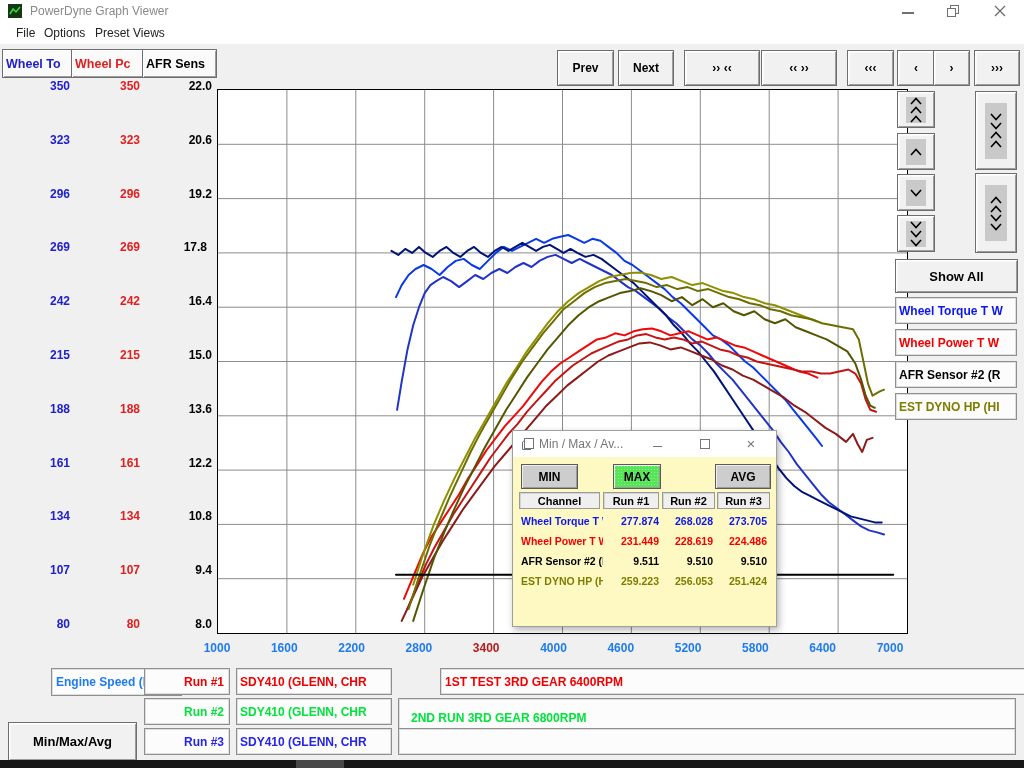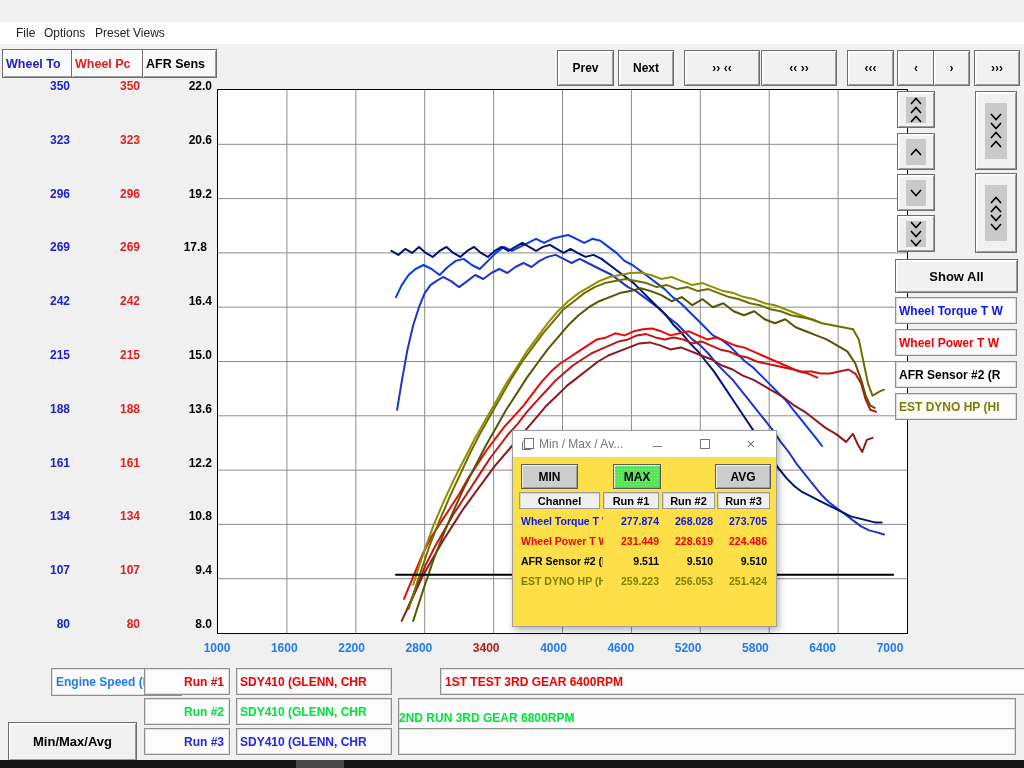--- a/index.html
+++ b/index.html
@@ -24,21 +24,21 @@
   .xtick{position:absolute;top:641px;height:16px;font-size:12px;font-weight:bold;transform:translateX(-50%);}
   .plot{position:absolute;left:217px;top:89px;width:689px;height:543px;background:#ffffff;
         border:1px solid #000;z-index:1;}
   .plot svg{display:block;width:689px;height:543px;}
   
   .rlabel{position:absolute;left:895px;width:122px;height:27px;z-index:5;
           font-size:12px;font-weight:bold;display:flex;align-items:center;padding-left:3px;box-sizing:border-box;}
   .spin{position:absolute;z-index:5;}
   .spinpad{background:#c9c9c9;display:flex;flex-direction:column;align-items:center;justify-content:center;gap:1px;}
   
-  .dialog{position:absolute;left:512px;top:430px;width:263px;height:195px;background:#fde047;
+  .dialog{position:absolute;left:512px;top:430px;width:263px;height:195px;background:#fef9c3;
           border:1px solid #9f9f9f;box-shadow:2px 3px 7px rgba(0,0,0,.3);z-index:10;}
   .dlgtitle{position:absolute;left:0;top:0;width:100%;height:26px;background:#ffffff;}
   .dlgtitletext{position:absolute;left:26px;top:6px;font-size:12px;color:#777;}
   .dlgctl{position:absolute;top:2px;width:24px;height:22px;text-align:center;color:#777;}
   .dlgbtn{position:absolute;height:23px;background:#cdcdcd;border:1px solid #5a5a5a;
           box-shadow:inset 1px 1px 0 #efefef,inset -1px -1px 0 #9a9a9a;
           font-size:12px;font-weight:bold;display:flex;align-items:center;justify-content:center;}
   .dlgbtn.active{background:#56e556;background-image:radial-gradient(#8df08d 1px,transparent 1px);background-size:3px 3px;}
   .dlghdr{position:absolute;top:61px;height:17px;background:#efefef;border:1px solid #9a9a9a;
           box-shadow:inset 1px 1px 0 #d4d4d4;font-size:11px;font-weight:bold;
@@ -48,20 +48,41 @@
   
   .bbox{position:absolute;z-index:5;font-weight:bold;font-size:12px;display:flex;align-items:center;box-sizing:border-box;}
   .strip{position:absolute;left:0;top:760px;width:1024px;height:8px;background:#161616;z-index:6;}
   .stripseg{position:absolute;left:296px;top:0;width:48px;height:8px;background:#474747;}
 </style>
 </head>
 <body>
 
 <div class="window">
 
+  <div class="titlebar">
+    <svg class="abs" style="left:8px;top:4px" width="14" height="14">
+      <rect x="0" y="0" width="14" height="14" fill="#123a12" stroke="#2c2c2c"></rect>
+      <polyline points="2,10 5,5 8,8 12,3" fill="none" stroke="#35e035" stroke-width="1.5"></polyline>
+    </svg>
+    <span class="apptitle">PowerDyne Graph Viewer</span>
+    <span class="winctl" style="left:893px">
+      <span style="display:inline-block;width:12px;height:0;border-top:2px solid #707070;margin-top:12px"></span>
+    </span>
+    <span class="winctl" style="left:938px">
+      <svg width="13" height="13" style="margin-top:5px">
+        <rect x="3.5" y="0.5" width="8" height="8" fill="none" stroke="#707070"></rect>
+        <rect x="0.5" y="3.5" width="8" height="8" fill="#ffffff" stroke="#707070"></rect>
+      </svg>
+    </span>
+    <span class="winctl" style="left:985px">
+      <svg width="12" height="12" style="margin-top:5px">
+        <path d="M1,1 L11,11 M11,1 L1,11" stroke="#707070" stroke-width="1.4"></path>
+      </svg>
+    </span>
+  </div>
 
   <div class="menubar">
     <span class="menuitem" style="left:16px">File</span>
     <span class="menuitem" style="left:44px">Options</span>
     <span class="menuitem" style="left:95px">Preset Views</span>
   </div>
 
   <div id="gen-root">
       <div class="btn3d chanbtn clip" style="position: absolute; left: 2px; top: 49px; width: 67px; height: 27px; color: rgb(32, 32, 204);">Wheel To</div>
       <div class="btn3d chanbtn clip" style="position: absolute; left: 71px; top: 49px; width: 69px; height: 27px; color: rgb(224, 32, 32);">Wheel Pc</div>
@@ -195,21 +216,21 @@
       <div class="box rlabel clip" style="top: 329px; color: rgb(240, 0, 0);">Wheel Power T W</div>
       <div class="box rlabel clip" style="top: 361px; color: rgb(0, 0, 0);">AFR Sensor #2 (R</div>
       <div class="box rlabel clip" style="top: 393px; color: rgb(125, 125, 0);">EST DYNO HP (HI</div>
       <div class="box bbox clip" style="position: absolute; left: 8px; top: 668px; width: 131px; height: 28px; color: rgb(31, 124, 240); padding-left: 4px; margin-left: 43px;">Engine Speed (RI</div>
       <div class="btn3d" style="position: absolute; left: 8px; top: 722px; width: 127px; height: 37px; z-index: 5; font-weight: bold; font-size: 13px;">Min/Max/Avg</div>
       <div class="box bbox" style="position: absolute; left: 144px; top: 668px; width: 86px; height: 27px; color: rgb(240, 0, 0); justify-content: flex-end; padding-right: 5px;">Run #1</div>
       <div class="box bbox clip" style="position: absolute; left: 236px; top: 668px; width: 156px; height: 27px; color: rgb(240, 0, 0); padding-left: 3px;">SDY410 (GLENN, CHR</div>
       <div class="box bbox clip" style="position: absolute; left: 398px; top: 668px; width: 618px; height: 27px; color: rgb(240, 0, 0); padding-left: 4px; margin-left: 42px;">1ST TEST 3RD GEAR 6400RPM</div>
       <div class="box bbox" style="position: absolute; left: 144px; top: 698px; width: 86px; height: 27px; color: rgb(0, 228, 60); justify-content: flex-end; padding-right: 5px;">Run #2</div>
       <div class="box bbox clip" style="position: absolute; left: 236px; top: 698px; width: 156px; height: 27px; color: rgb(0, 228, 60); padding-left: 3px;">SDY410 (GLENN, CHR</div>
-      <div class="box bbox clip" style="position: absolute; left: 398px; top: 698px; width: 618px; height: 39px; color: rgb(0, 228, 60); padding-left: 0;">2ND RUN 3RD GEAR 6800RPM</div>
+      <div class="box bbox clip" style="position: absolute; left: 398px; top: 698px; width: 618px; height: 39px; color: rgb(0, 228, 60); padding-left: 12px;">2ND RUN 3RD GEAR 6800RPM</div>
       <div class="box bbox" style="position: absolute; left: 144px; top: 728px; width: 86px; height: 27px; color: rgb(36, 36, 236); justify-content: flex-end; padding-right: 5px;">Run #3</div>
       <div class="box bbox clip" style="position: absolute; left: 236px; top: 728px; width: 156px; height: 27px; color: rgb(36, 36, 236); padding-left: 3px;">SDY410 (GLENN, CHR</div>
       <div class="box bbox clip" style="position: absolute; left: 398px; top: 728px; width: 618px; height: 27px; color: rgb(36, 36, 236); padding-left: 4px;"></div>
     </div>
 
   <div class="plot">
     <svg id="plotsvg" viewBox="0 0 689 543" preserveAspectRatio="none">
         <line x1="68.9" y1="0" x2="68.9" y2="543" stroke="#8c8c8c" stroke-width="1"></line>
         <line x1="137.8" y1="0" x2="137.8" y2="543" stroke="#8c8c8c" stroke-width="1"></line>
         <line x1="206.7" y1="0" x2="206.7" y2="543" stroke="#8c8c8c" stroke-width="1"></line>

